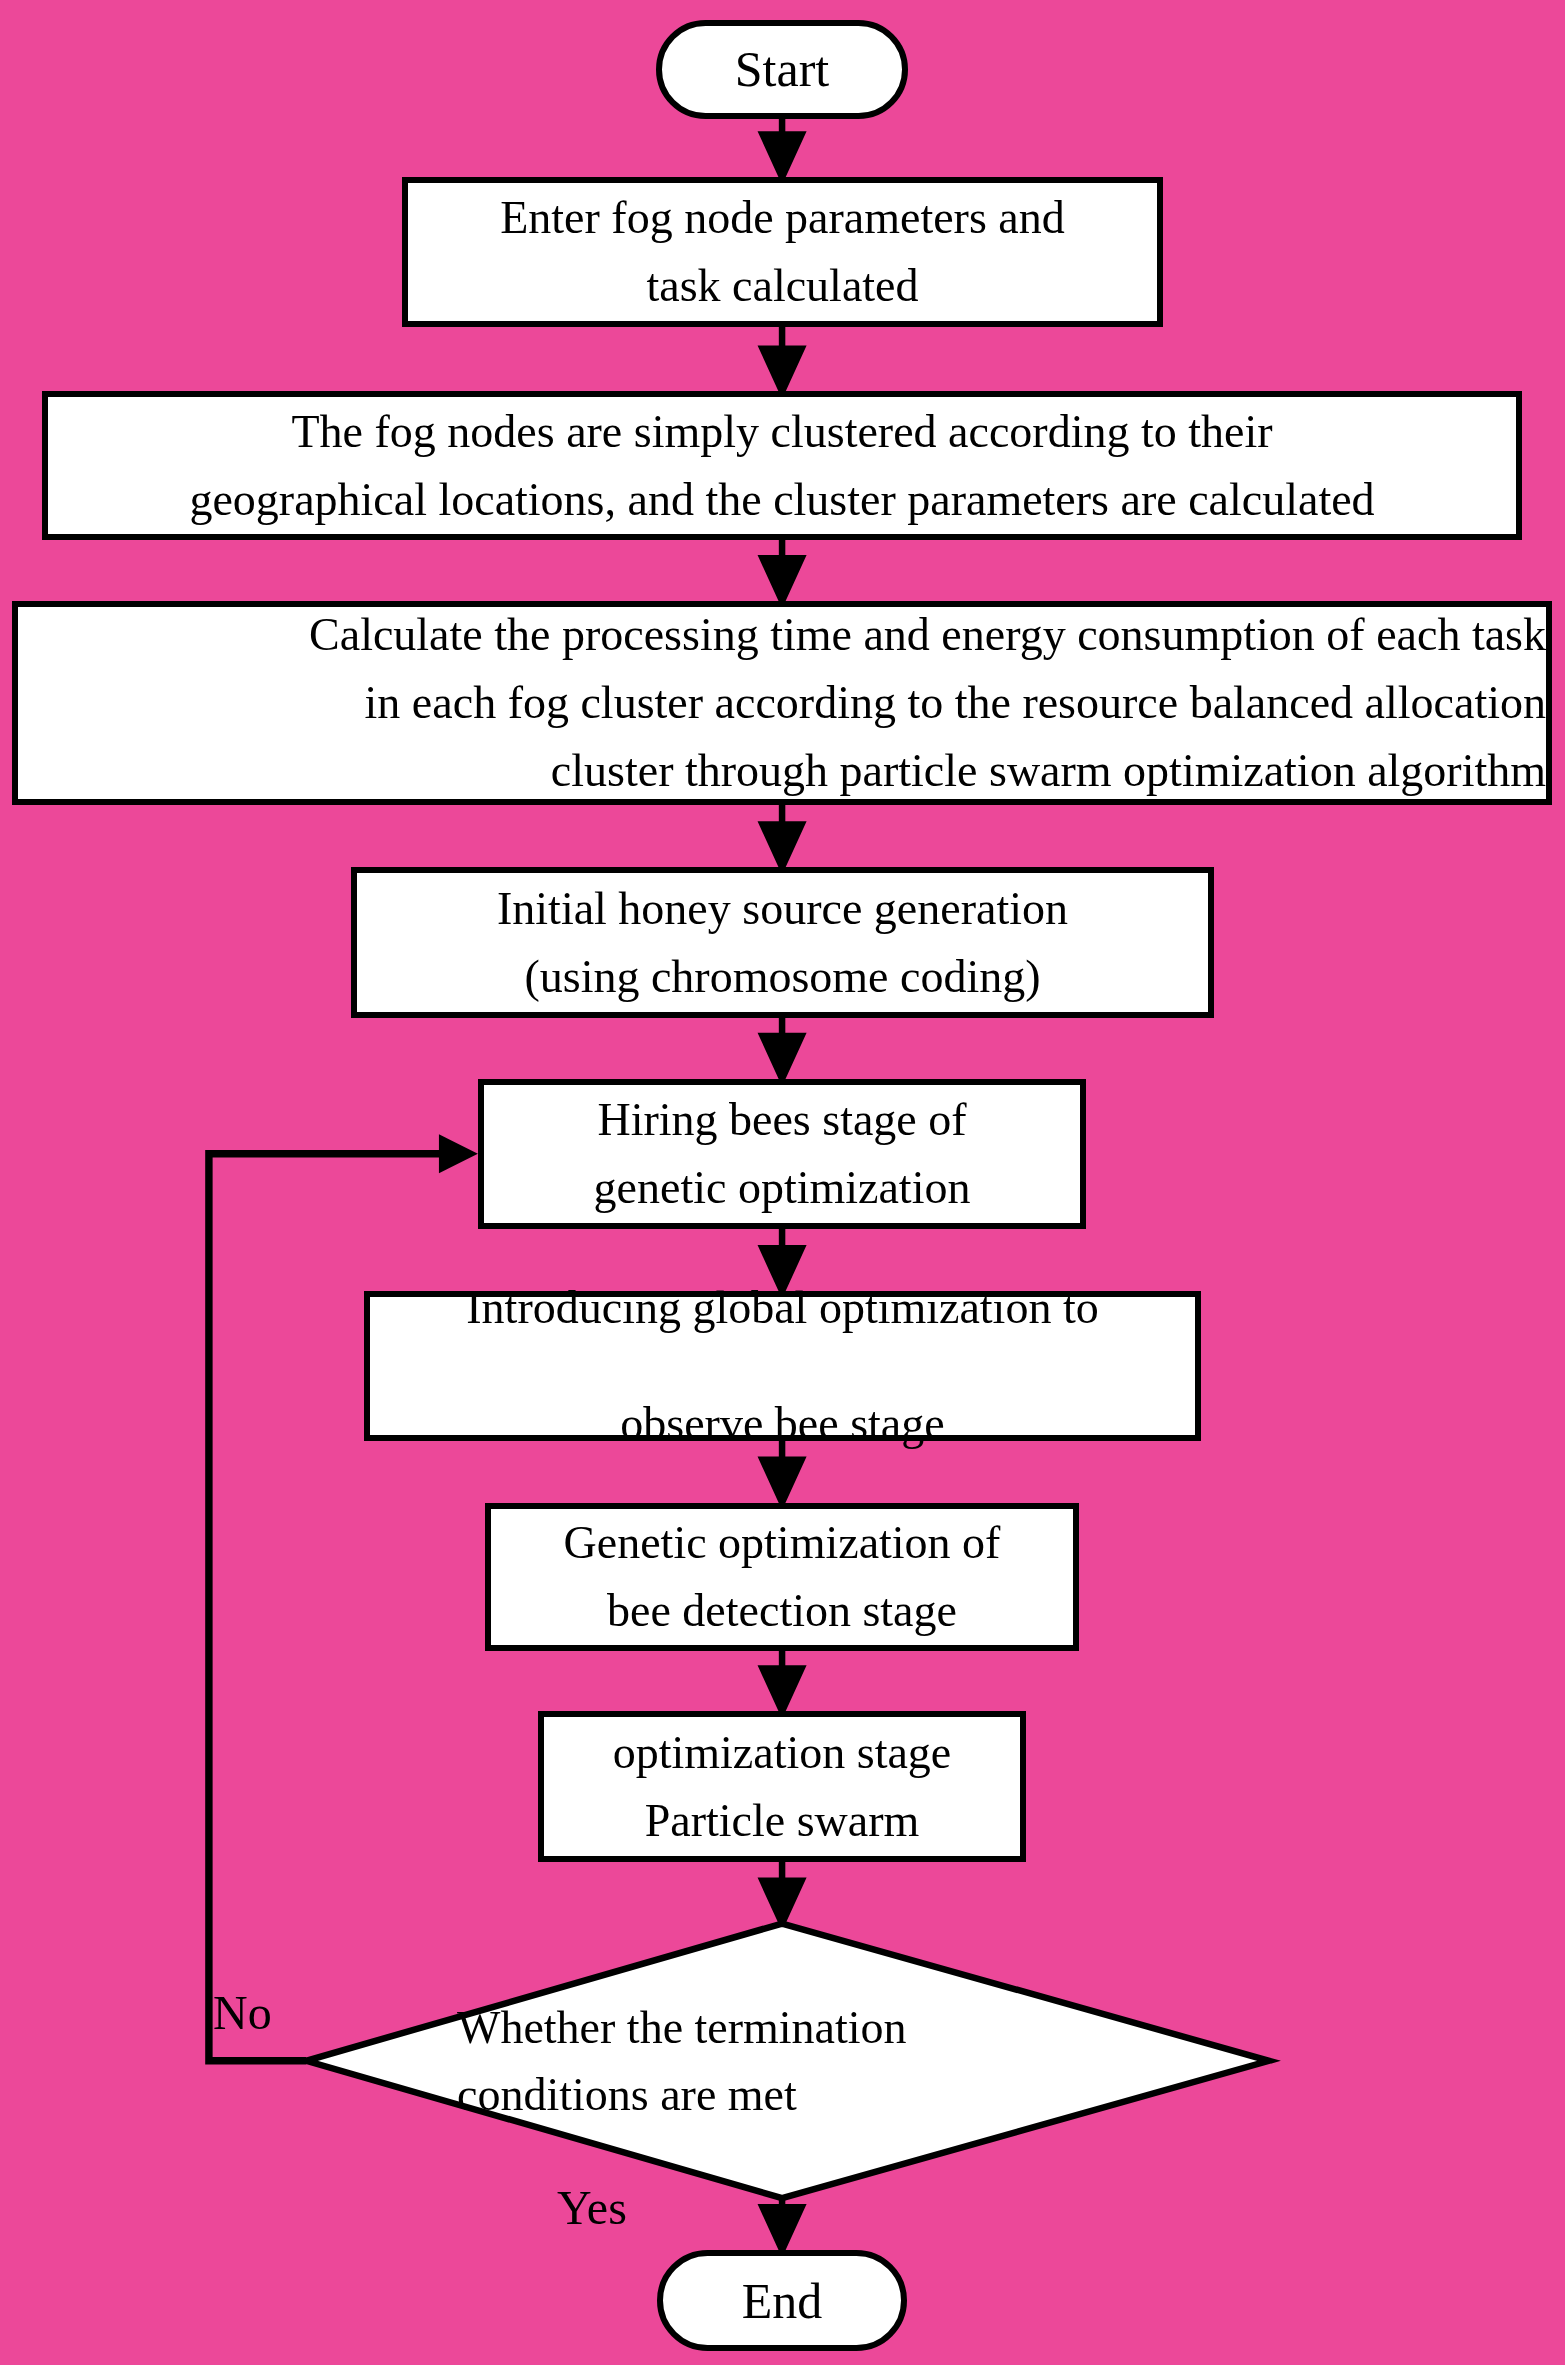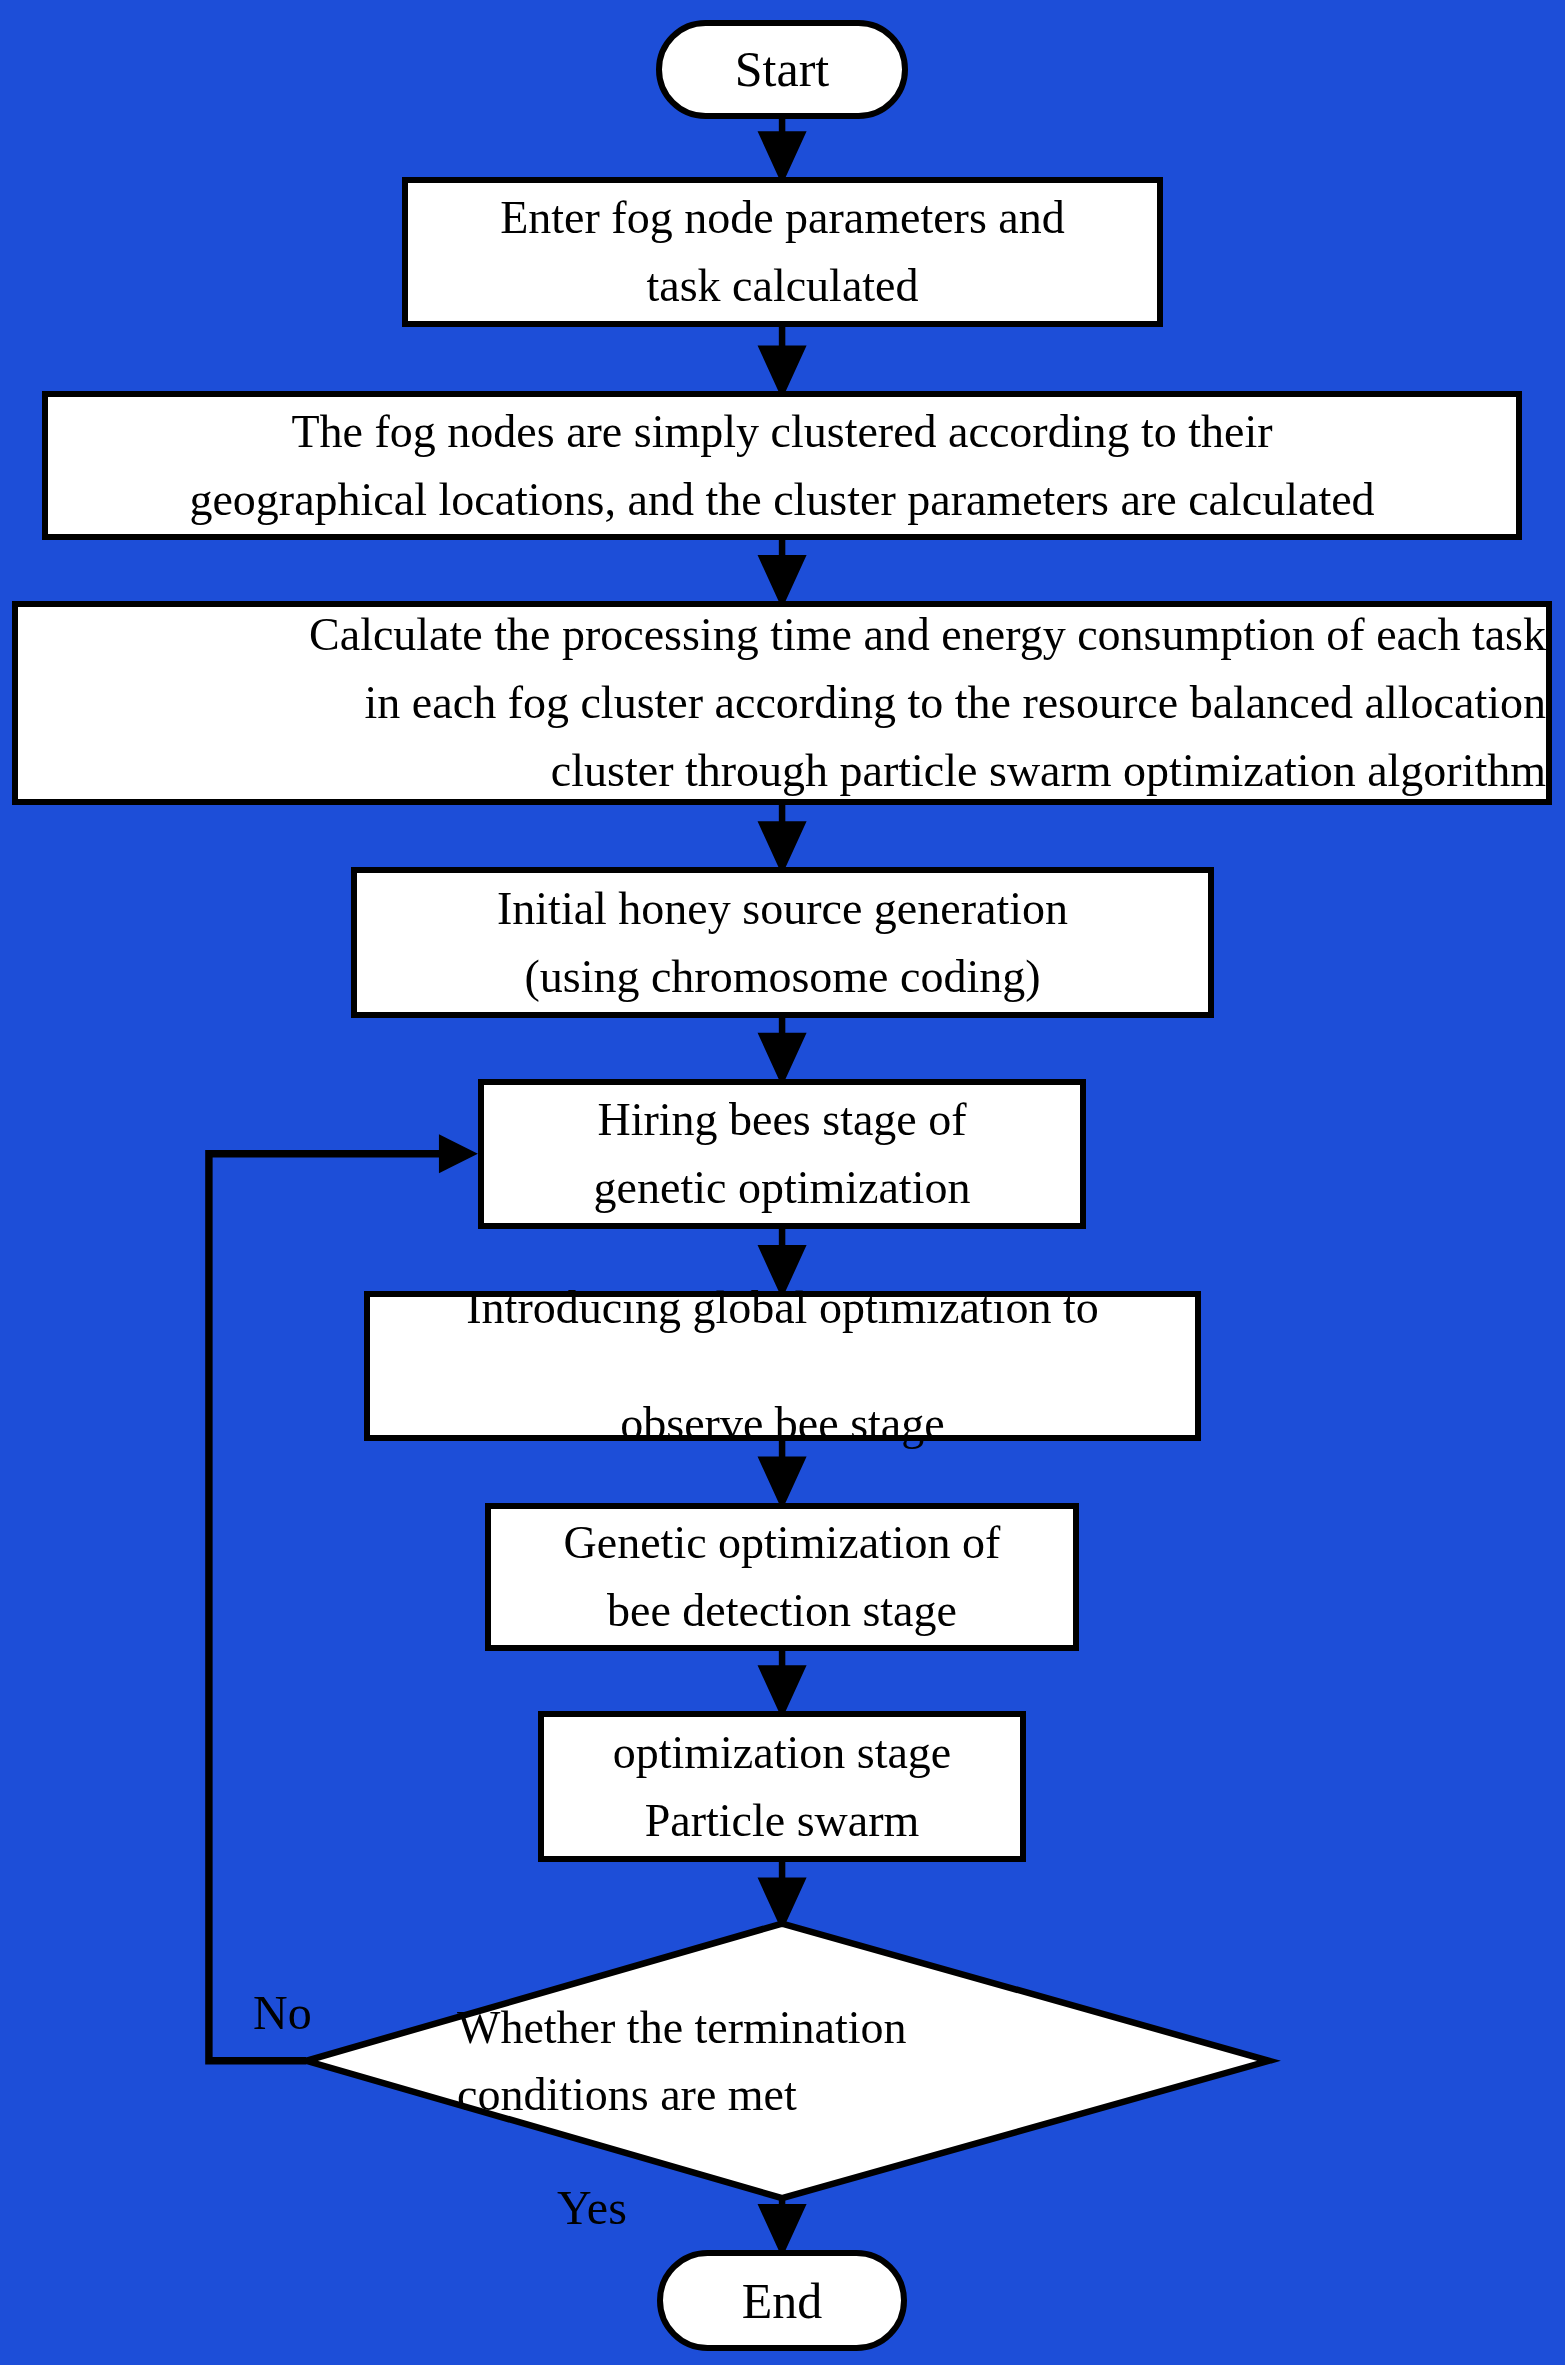--- a/index.html
+++ b/index.html
@@ -4,21 +4,21 @@
 <style>
   html, body {
     margin: 0;
     padding: 0;
     background: #ffffff;
   }
   #canvas {
     position: relative;
     width: 1566px;
     height: 2365px;
-    background: #1d4ed8;
+    background: #ec4899;
     font-family: "Liberation Serif", "DejaVu Serif", serif;
     color: #000000;
     overflow: hidden;
   }
   #connector-layer {
     position: absolute;
     left: 0; top: 0;
     width: 1566px;
     height: 2365px;
   }
@@ -152,21 +152,21 @@
   <div class="node" style="left:538px; top:1711px; width:488px; height:151px;">
     <span class="ln">optimization stage</span>
     <span class="ln">Particle swarm</span>
   </div>
 
   <div class="decision-text" style="left:457px; top:1994px; width:649px; height:134px;">
     <span class="ln">Whether the termination</span>
     <span class="ln">conditions are met</span>
   </div>
 
-  <div class="edge-label" style="left:213px; top:1987px;padding-left:40px;">No</div>
+  <div class="edge-label" style="left:213px; top:1987px;">No</div>
   <div class="edge-label" style="left:557px; top:2182px;">Yes</div>
 
   <div class="node terminal" style="left:657px; top:2250px; width:250px; height:101px;">
     <span class="ln">End</span>
   </div>
 
 </div>
 
 
 </body></html>

